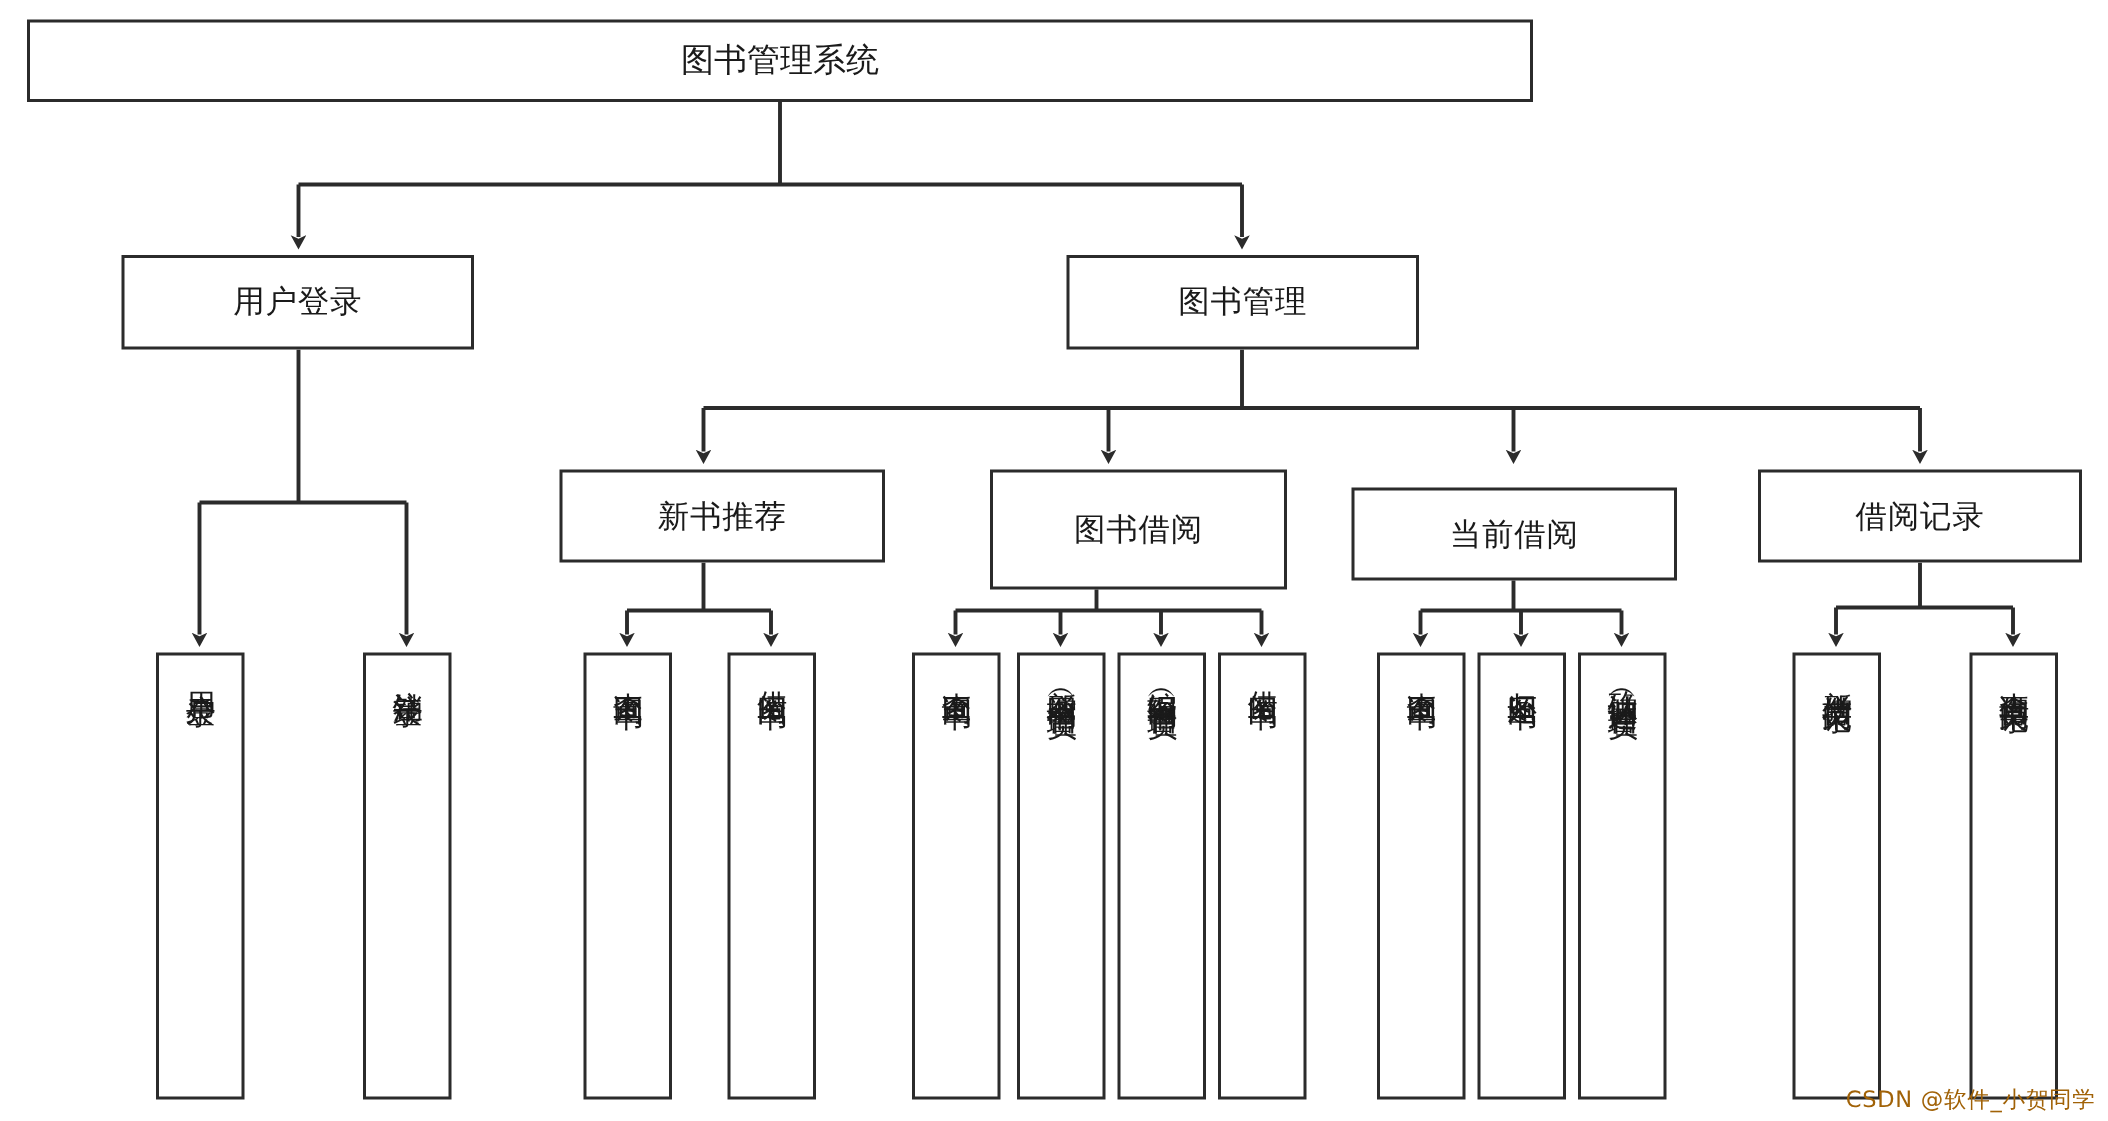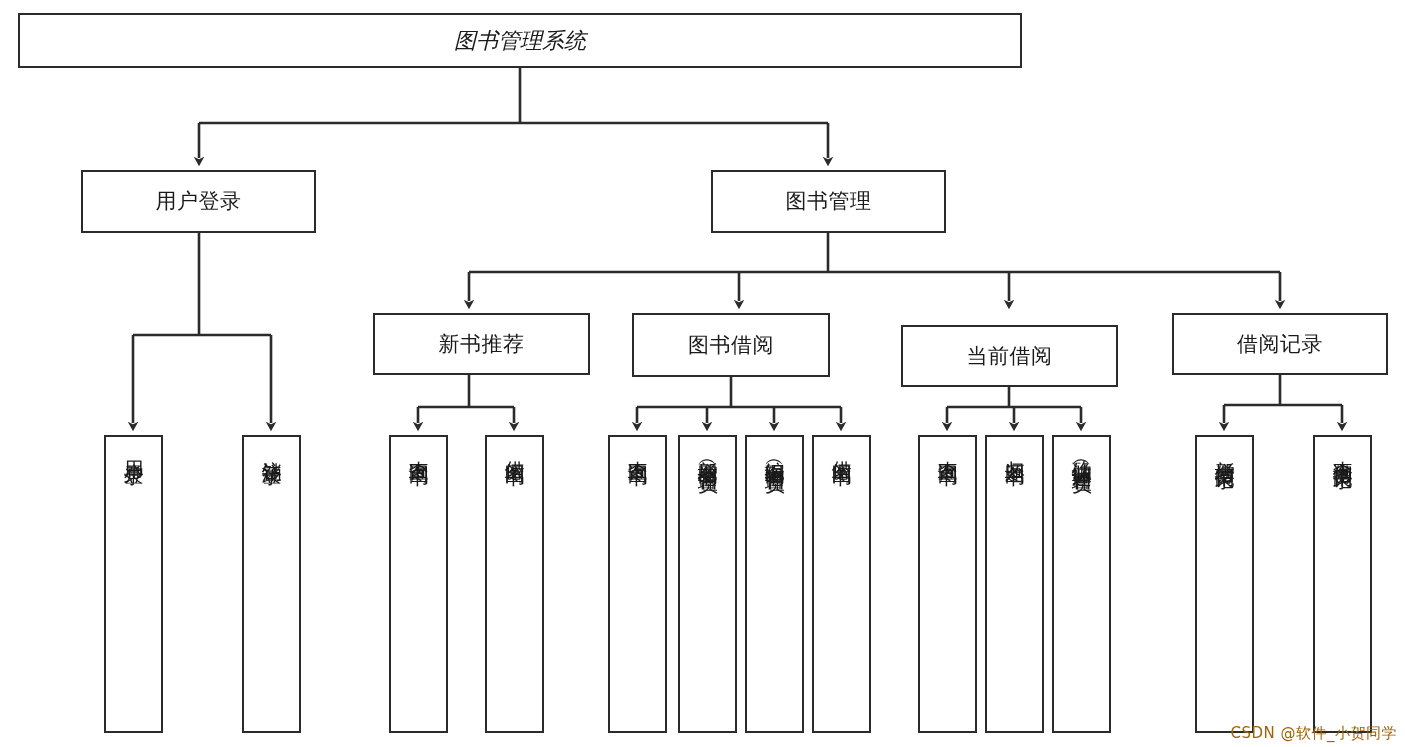--- a/index.html
+++ b/index.html
@@ -5,21 +5,21 @@
   html,body{margin:0;padding:0;background:#ffffff;}
   body{width:1405px;height:747px;overflow:hidden;
        font-family:"DejaVu Sans","Liberation Sans",sans-serif;}
   #diagram-root{position:relative;width:1405px;height:747px;background:#fff;}
   svg.wires{position:absolute;left:0;top:0;width:1405px;height:747px;}
   .node{position:absolute;box-sizing:border-box;background:#ffffff;
         border:2.5px solid #2b2b2b;display:flex;align-items:center;
         justify-content:center;color:#1a1a1a;}
   .node span{display:block;text-align:center;line-height:1.18;}
   .h-node span{font-size:21px;letter-spacing:.5px;}
-  .root span{font-size:22px;font-style:italic;}
+  .root span{font-size:22px;}
   .leaf{padding:6px 2px;align-items:flex-start;justify-content:center;}
   .leaf span{writing-mode:vertical-rl;text-orientation:upright;
              font-size:20px;line-height:1.28;letter-spacing:2px;
              white-space:pre;margin-top:2px;}
   .watermark{position:absolute;right:8px;bottom:4px;font-size:15px;
              color:#a16207;letter-spacing:.5px;white-space:nowrap;}
 </style>
 </head>
 <body>
 
@@ -82,21 +82,21 @@
   <div class="node h-node" style="left:81px;top:170px;width:235px;height:63px;">
     <span>用户登录</span>
   </div>
   <div class="node h-node" style="left:711px;top:170px;width:235px;height:63px;">
     <span>图书管理</span>
   </div>
 
   <div class="node h-node" style="left:361px;top:313px;width:217px;height:62px;margin-left:12px;">
     <span>新书推荐</span>
   </div>
-  <div class="node h-node" style="left:632px;top:313px;width:198px;height:64px;">
+  <div class="node h-node" style="left:660px;top:313px;width:198px;height:80px;">
     <span>图书借阅</span>
   </div>
   <div class="node h-node" style="left:901px;top:325px;width:217px;height:62px;">
     <span>当前借阅</span>
   </div>
   <div class="node h-node" style="left:1172px;top:313px;width:216px;height:62px;">
     <span>借阅记录</span>
   </div>
 
   <div class="node leaf" style="left:104px;top:435px;width:59px;height:298px;">

